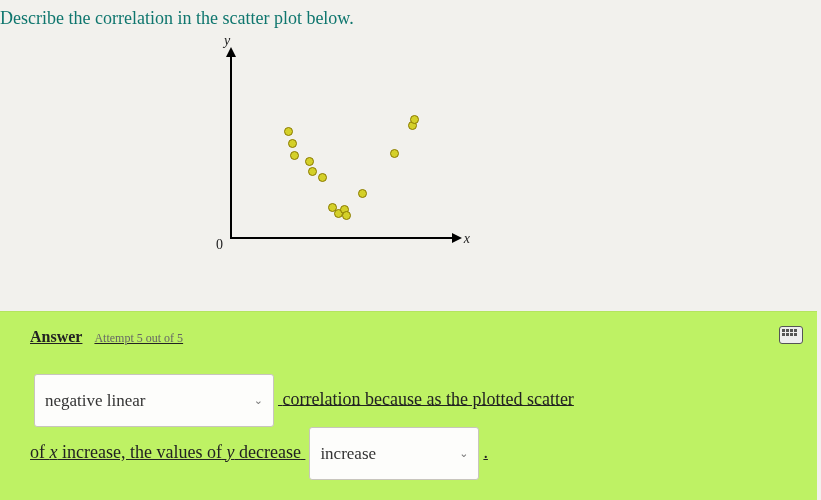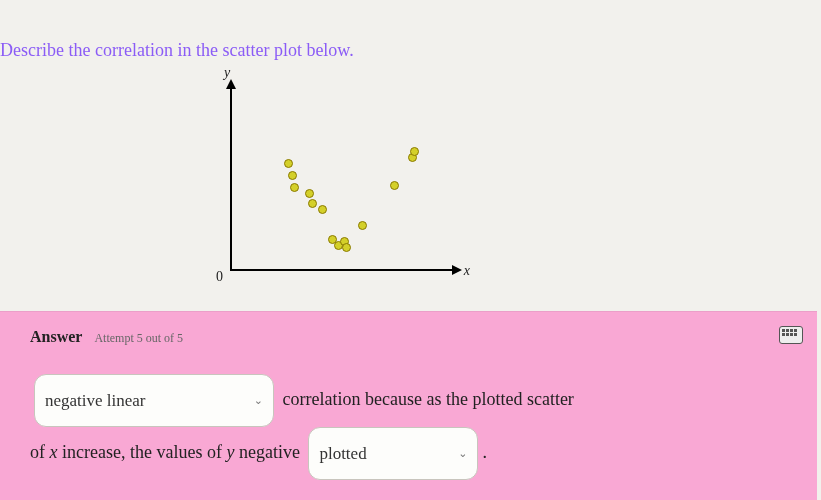--- a/index.html
+++ b/index.html
@@ -8,22 +8,21 @@
     height: 500px;
     background: #f2f1ed;
     font-family: Georgia, 'Times New Roman', serif;
     color: #222;
     position: relative;
     overflow: hidden;
   }
   .question {
     font-size: 18px;
     padding: 8px 0 0 0;
-    color: #8b5cf6;
-    margin-top: 32px;
+    color: #0f766e;
   }
   .chart-area {
     position: relative;
     width: 280px;
     height: 230px;
     margin: 10px auto 20px 200px;
   }
   .y-axis {
     position: absolute;
     left: 30px;
@@ -85,41 +84,42 @@
     border-radius: 50%;
     background: #d4d029;
     border: 1.5px solid #8a7a00;
   }
   .answer-section {
     position: absolute;
     left: 0;
     right: 4px;
     bottom: 0;
     padding: 16px 30px 20px 30px;
-    background: #f9a8d4;
+    background: #bef264;
     border-top: 1px solid rgba(0,0,0,0.05);
+    text-decoration: underline;
   }
   .answer-header {
     display: flex;
     align-items: baseline;
     gap: 12px;
     margin-bottom: 28px;
   }
   .answer-title { font-weight: bold; font-size: 16px; }
   .attempt { font-size: 12px; color: #666; }
   .sentence-row { font-size: 18px; line-height: 2.3; color: #222; }
   .dropdown {
     display: inline-flex;
     align-items: center;
     justify-content: space-between;
     min-width: 240px;
     padding: 6px 10px;
     background: #fdfdfb;
     border: 1px solid #c8c5bd;
-    border-radius: 12px;
+    border-radius: 3px;
     font-size: 17px;
     color: #333;
     vertical-align: middle;
     margin: 0 4px;
     font-family: Georgia, serif;
   }
   .dropdown.small { min-width: 170px; }
   .chevron {
     font-size: 11px;
     color: #777;
@@ -200,19 +200,19 @@
   <div class="sentence-row">
     <span class="dropdown">
       <span>negative linear</span>
       <span class="chevron">⌄</span>
     </span>
     <span>correlation because as the plotted scatter</span><br>
     <span>of</span>
     <span class="italic">x</span>
     <span>increase, the values of</span>
     <span class="italic">y</span>
-    <span>negative</span>
+    <span>decrease</span>
     <span class="dropdown small">
-      <span>plotted</span>
+      <span>increase</span>
       <span class="chevron">⌄</span>
     </span><span>.</span>
   </div>
 </div>
 
 </body></html>

